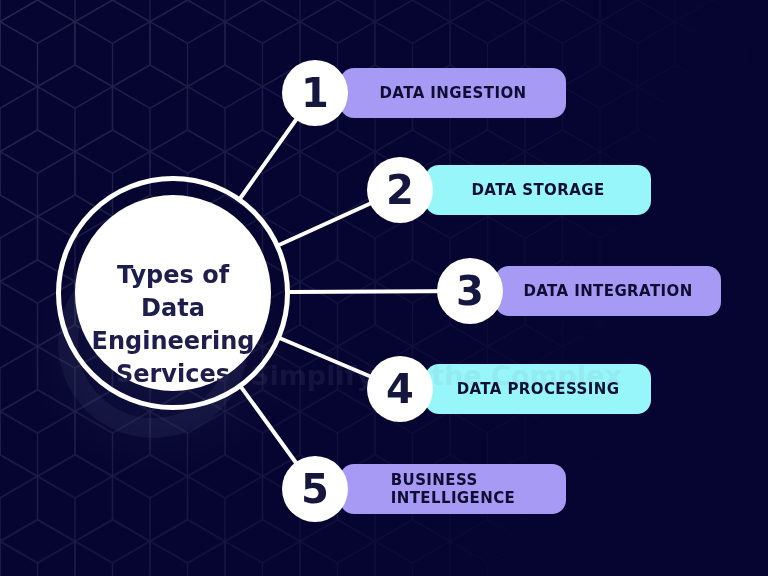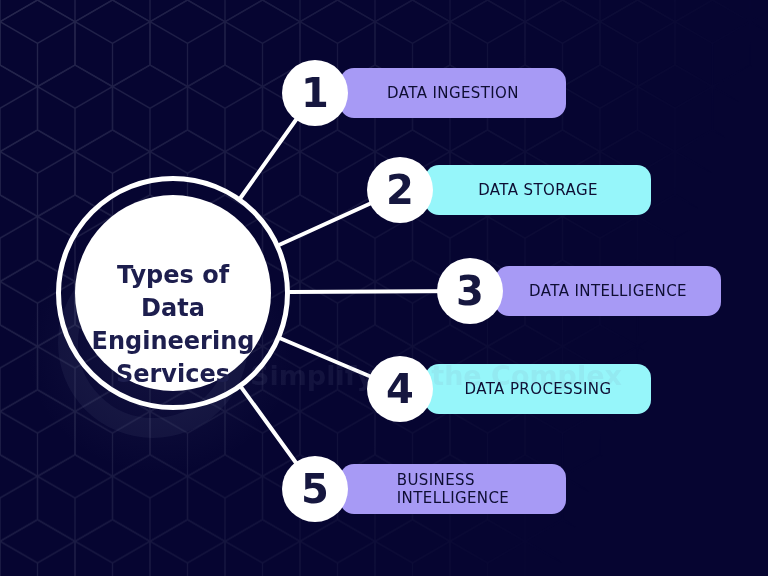--- a/index.html
+++ b/index.html
@@ -26,21 +26,21 @@
   }
 
   
   .pill {
     position: absolute;
     width: 226px; height: 50px;
     border-radius: 14px;
     display: flex; align-items: center; justify-content: center;
   }
   .pill .pill-label {
-    font-size: 15px; font-weight: normal; color: #0e0e33;
+    font-size: 15px; font-weight: bold; color: #0e0e33;
     letter-spacing: 0.4px; line-height: 1.2;
     white-space: pre-line; text-align: left;
   }
   .pill-1 { left: 340px; top: 68px; }
   .pill-2 { left: 425px; top: 165px; }
   .pill-3 { left: 495px; top: 266px; }
   .pill-4 { left: 425px; top: 364px; }
   .pill-5 { left: 340px; top: 464px; }
 
   
@@ -133,21 +133,21 @@
   <div class="logo-glow"></div>
   <div class="logo-ring"></div>
 
   <div class="pill pill-1" style="background-color: rgb(167, 154, 245);">
     <span class="pill-label">DATA INGESTION</span>
   </div>
   <div class="pill pill-2" style="background-color: rgb(150, 246, 250);">
     <span class="pill-label">DATA STORAGE</span>
   </div>
   <div class="pill pill-3" style="background-color: rgb(167, 154, 245);">
-    <span class="pill-label">DATA INTELLIGENCE</span>
+    <span class="pill-label">DATA INTEGRATION</span>
   </div>
   <div class="pill pill-4" style="background-color: rgb(150, 246, 250);">
     <span class="pill-label">DATA PROCESSING</span>
   </div>
   <div class="pill pill-5" style="background-color: rgb(167, 154, 245);">
     <span class="pill-label">BUSINESS
 INTELLIGENCE</span>
   </div>
 
   <div class="wm-tagline">Simplifying the Complex</div>

